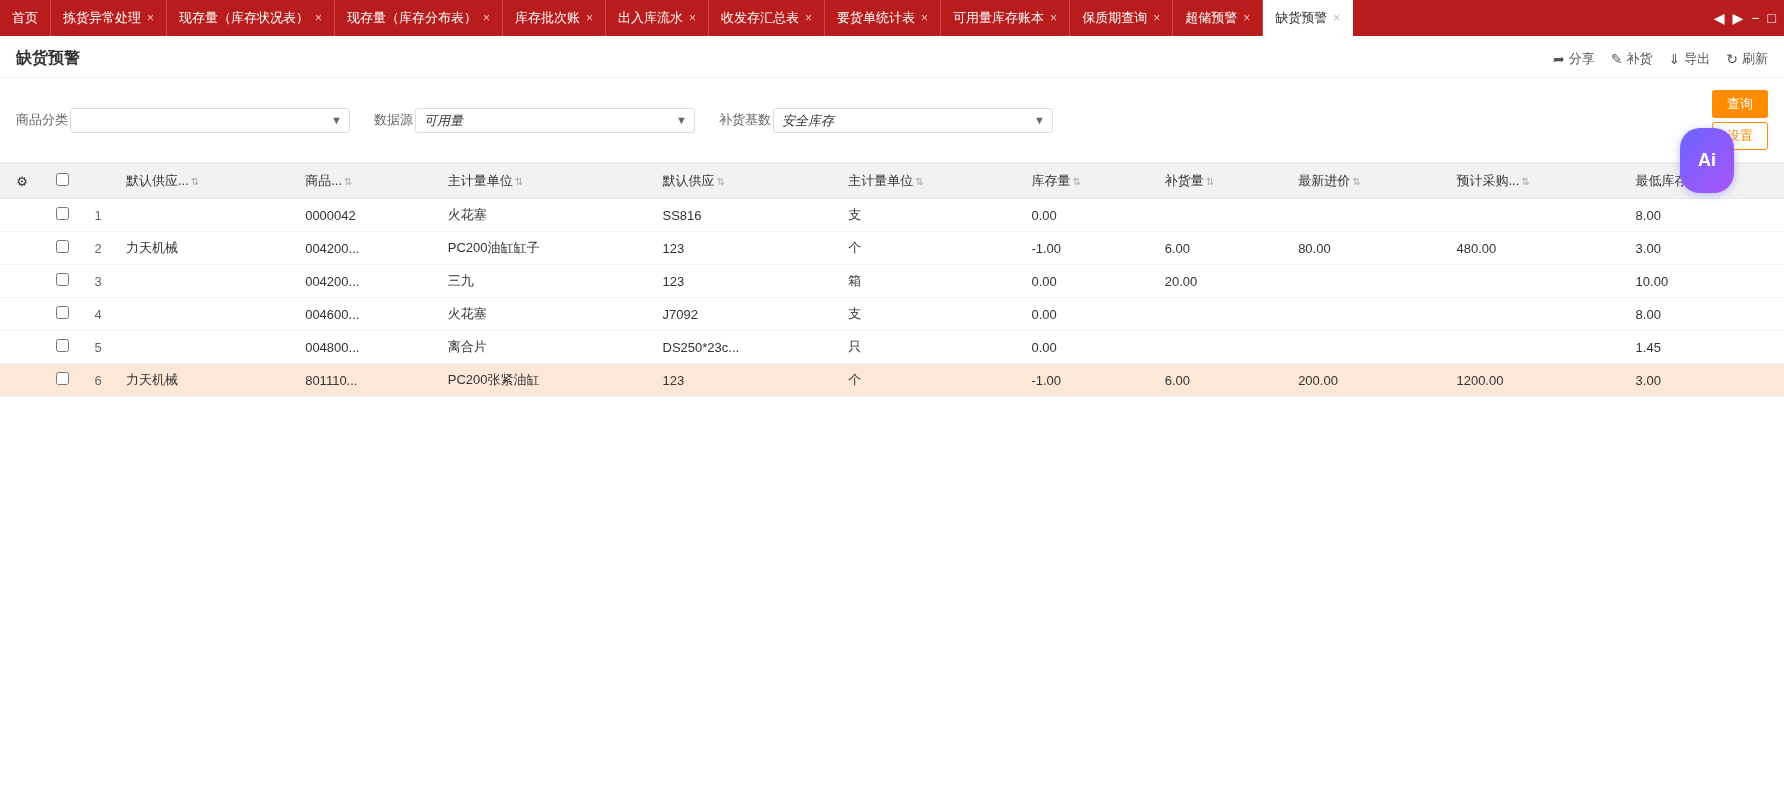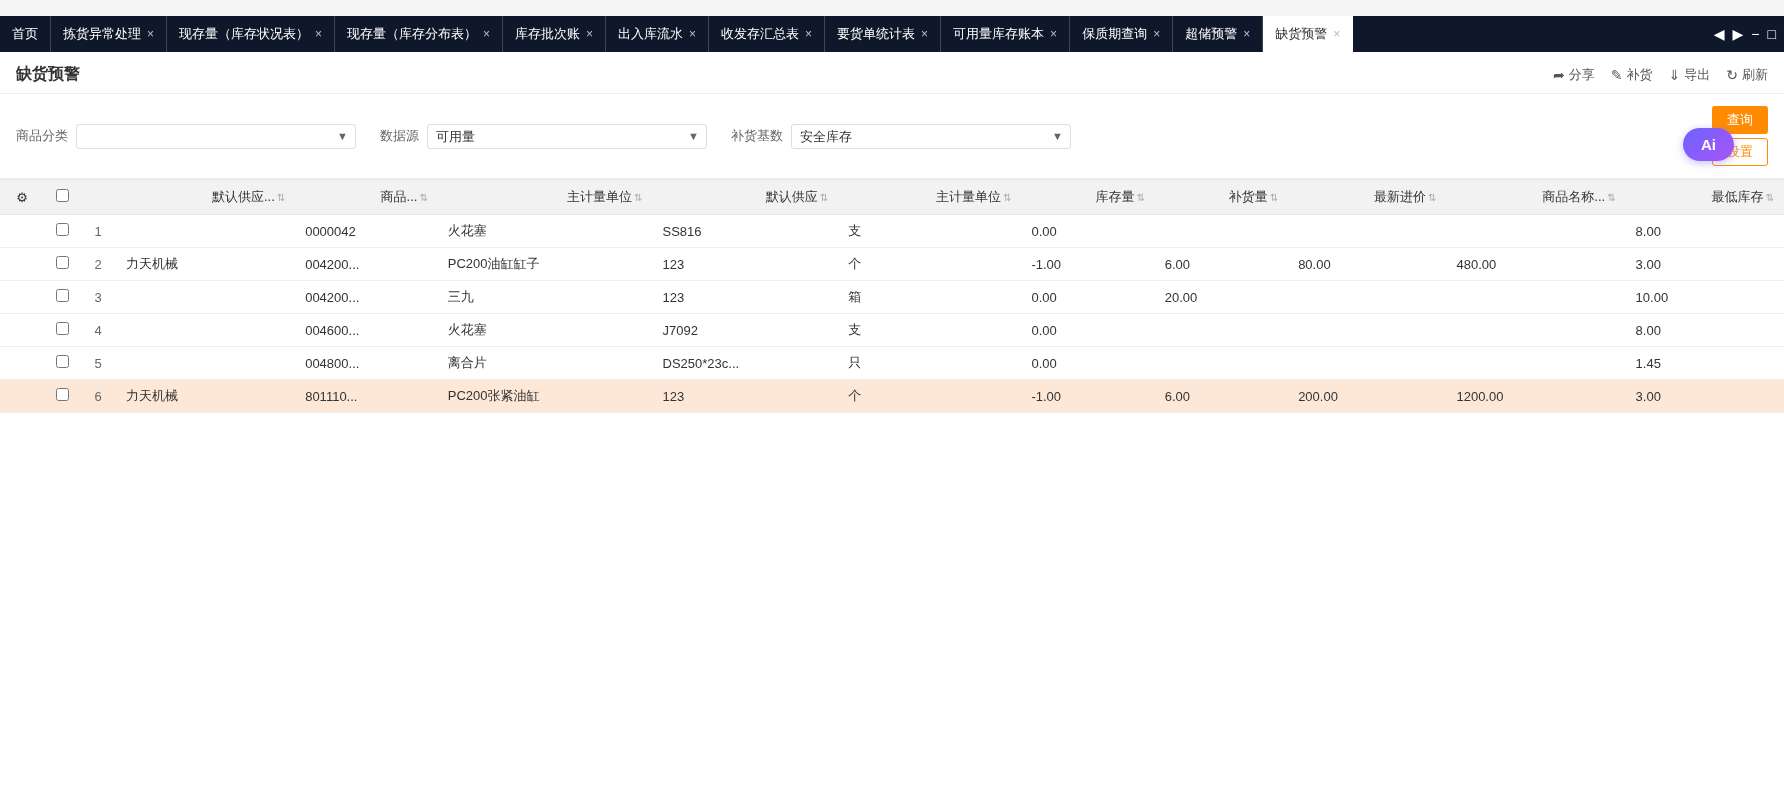--- a/index.html
+++ b/index.html
@@ -2,25 +2,24 @@
 <html><head>
   <meta charset="utf-8">
   <style>
     * { box-sizing: border-box; margin: 0; padding: 0; }
     body { font-family: 'Microsoft YaHei', Arial, sans-serif; font-size: 13px; background: #f5f5f5; color: #333; }
 
     
     .tab-bar {
       display: flex;
       align-items: center;
-      background: #0f172a;
+      background: #b91c1c;
       height: 36px;
       overflow: hidden;
       flex-wrap: nowrap;
-      margin-top: 16px;
     }
     .tab-item {
       display: flex;
       align-items: center;
       padding: 0 12px;
       height: 100%;
       color: #fff;
       white-space: nowrap;
       cursor: pointer;
       font-size: 13px;
@@ -90,38 +89,39 @@
     .filter-row {
       display: flex;
       align-items: center;
       padding: 12px 16px;
       gap: 24px;
       border-bottom: 1px solid #eee;
     }
     .filter-group {
       display: flex;
       align-items: center;
-      gap: 8px;
+      gap: 2px;
     }
     .filter-label {
       color: #666;
       font-size: 13px;
       white-space: nowrap;
     }
     .filter-select {
       border: 1px solid #ddd;
       border-radius: 3px;
       padding: 4px 28px 4px 8px;
       font-size: 13px;
       color: #333;
       background: #fff;
       cursor: pointer;
       min-width: 220px;
       appearance: none;
       position: relative;
+      font-style: italic;
     }
     .filter-select-wrapper {
       position: relative;
       display: inline-block;
     }
     .filter-select-wrapper .arrow {
       position: absolute;
       right: 8px;
       top: 50%;
       transform: translateY(-50%);
@@ -166,21 +166,21 @@
       border-collapse: collapse;
       font-size: 13px;
     }
     thead tr {
       background: #f2f2f2;
       border-top: 1px solid #e8e8e8;
       border-bottom: 1px solid #e8e8e8;
     }
     thead th {
       padding: 8px 10px;
-      text-align: right;
+      text-align: left;
       color: #333;
       font-weight: normal;
       white-space: nowrap;
       border-right: none;
     }
     thead th .sort-arrows {
       color: #aaa;
       font-size: 10px;
       margin-left: 2px;
     }
@@ -214,22 +214,22 @@
     }
 
     
     .ai-badge {
       position: fixed;
       right: 50px;
       top: 128px;
       background: linear-gradient(135deg, #6c63ff, #a855f7);
       color: #fff;
       border-radius: 20px;
-      padding: 8px 18px;
-      font-size: 15px;
+      padding: 22px 18px;
+      font-size: 18px;
       font-weight: bold;
       cursor: pointer;
       box-shadow: 0 2px 8px rgba(108,99,255,0.4);
     }
   </style>
 </head>
 <body>
 
 <div class="tab-bar">
   <div class="tab-item">
@@ -377,21 +377,21 @@
           <th>
             <span>库存量</span><span class="sort-arrows">⇅</span>
           </th>
           <th>
             <span>补货量</span><span class="sort-arrows">⇅</span>
           </th>
           <th>
             <span>最新进价</span><span class="sort-arrows">⇅</span>
           </th>
           <th>
-            <span>商品名称...</span><span class="sort-arrows">⇅</span>
+            <span>预计采购...</span><span class="sort-arrows">⇅</span>
           </th>
           <th>
             <span>最低库存</span><span class="sort-arrows">⇅</span>
           </th>
         </tr>
       </thead>
       <tbody id="table-body">
       <tr>
       <td class="checkbox-cell"></td>
       <td class="checkbox-cell">

